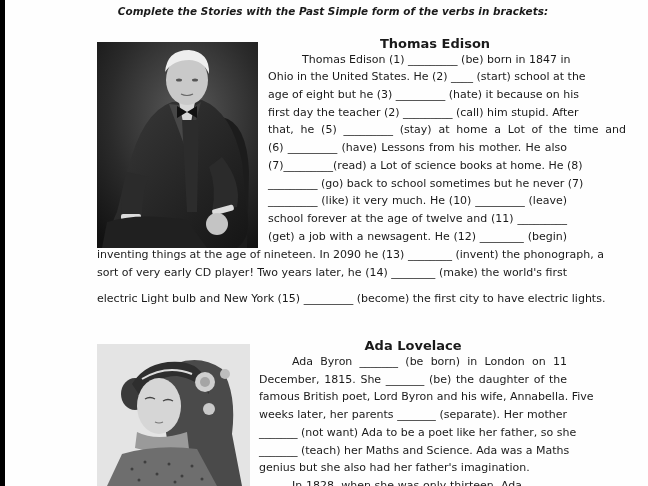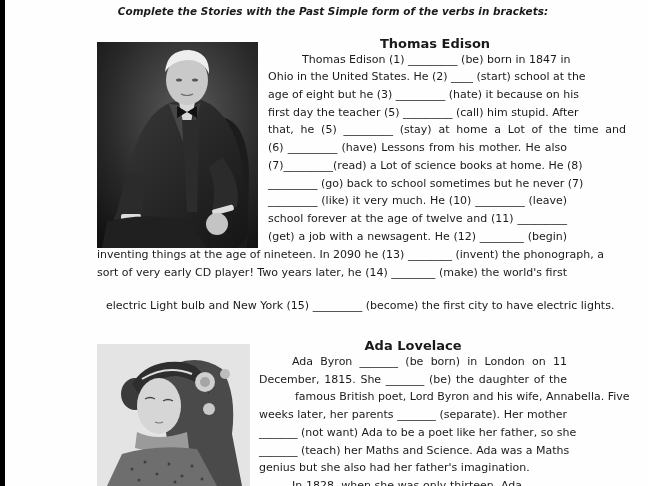--- a/index.html
+++ b/index.html
@@ -81,31 +81,31 @@
       <ellipse cx="34" cy="186" rx="9" ry="10" fill="#bdbdbd"></ellipse>
       <ellipse cx="120" cy="182" rx="11" ry="11" fill="#c4c4c4"></ellipse>
 
       <path d="M10 180 Q40 170 90 178 L110 206 L5 206 Z" fill="#202020"></path>
     </svg>
   </div>
 
   <div class="line" style="left:302px; top:54px; width:265px;">Thomas Edison (1) _________ (be) born in 1847 in</div>
   <div class="line" style="left:268px; top:71px; width:299px;">Ohio in the United States. He (2) ____ (start) school at the</div>
   <div class="line" style="left:268px; top:89px; width:299px;">age of eight but he (3) _________ (hate) it because on his</div>
-  <div class="line" style="left:268px; top:107px; width:299px;">first day the teacher (5) _________ (call) him stupid. After</div>
+  <div class="line" style="left:268px; top:107px; width:299px;">first day the teacher (2) _________ (call) him stupid. After</div>
   <div class="line" style="left:268px; top:124px; width:358px;">that, he (5) _________ (stay) at home a Lot of the time and</div>
   <div class="line" style="left:268px; top:142px; width:299px;">(6) _________ (have) Lessons from his mother. He also</div>
   <div class="line" style="left:268px; top:160px; width:299px;">(7)_________(read) a Lot of science books at home. He (8)</div>
   <div class="line" style="left:268px; top:178px; width:299px;">_________ (go) back to school sometimes but he never (7)</div>
   <div class="line" style="left:268px; top:195px; width:299px;">_________ (like) it very much. He (10) _________ (leave)</div>
   <div class="line" style="left:268px; top:213px; width:299px;">school forever at the age of twelve and (11) _________</div>
   <div class="line" style="left:268px; top:231px; width:299px;">(get) a job with a newsagent. He (12) ________ (begin)</div>
   <div class="line" style="left:97px; top:249px; width:470px;">inventing things at the age of nineteen. In 2090 he (13) ________ (invent) the phonograph, a</div>
   <div class="line" style="left:97px; top:267px; width:470px;">sort of very early CD player! Two years later, he (14) ________ (make) the world's first</div>
-  <div class="line" style="left:97px; top:300px; width:470px;margin-left:9px;">electric Light bulb and New York (15) _________ (become) the first city to have electric lights.</div>
+  <div class="line" style="left:97px; top:293px; width:470px;">electric Light bulb and New York (15) _________ (become) the first city to have electric lights.</div>
 </div>
 
 <div>
   <div class="title" style="top:338px; left:350px; width:126px;">Ada Lovelace</div>
 
   <div class="photo" style="left:97px; top:344px; width:153px; height:142px;">
     <svg width="153" height="142" viewBox="0 0 153 142">
       <rect width="153" height="142" fill="#e4e4e4"></rect>
 
       <path d="M60 30 Q95 5 125 25 Q140 50 135 90 L145 142 L40 142 Q55 110 70 95 Z" fill="#4a4a4a"></path>
@@ -138,19 +138,19 @@
           <circle cx="95" cy="122" r="1.5"></circle>
         <circle cx="42" cy="136" r="1.5"></circle>
           <circle cx="78" cy="138" r="1.5"></circle>
           <circle cx="105" cy="135" r="1.5"></circle>
       </g>
     </svg>
   </div>
 
   <div class="line" style="left:292px; top:356px; width:275px;">Ada Byron _______ (be born) in London on 11</div>
   <div class="line" style="left:259px; top:374px; width:308px;">December, 1815. She _______ (be) the daughter of the</div>
-  <div class="line" style="left:259px; top:391px; width:308px;margin-left:36px;">famous British poet, Lord Byron and his wife, Annabella. Five</div>
+  <div class="line" style="left:259px; top:391px; width:308px;">famous British poet, Lord Byron and his wife, Annabella. Five</div>
   <div class="line" style="left:259px; top:409px; width:308px;">weeks later, her parents _______ (separate). Her mother</div>
   <div class="line" style="left:259px; top:427px; width:308px;">_______ (not want) Ada to be a poet like her father, so she</div>
   <div class="line" style="left:259px; top:445px; width:308px;">_______ (teach) her Maths and Science. Ada was a Maths</div>
   <div class="line last" style="left:259px; top:462px; width:308px;">genius but she also had her father's imagination.</div>
   <div class="line" style="left:292px; top:480px; width:230px;">In 1828, when she was only thirteen, Ada</div>
 </div>
 
 </body></html>

